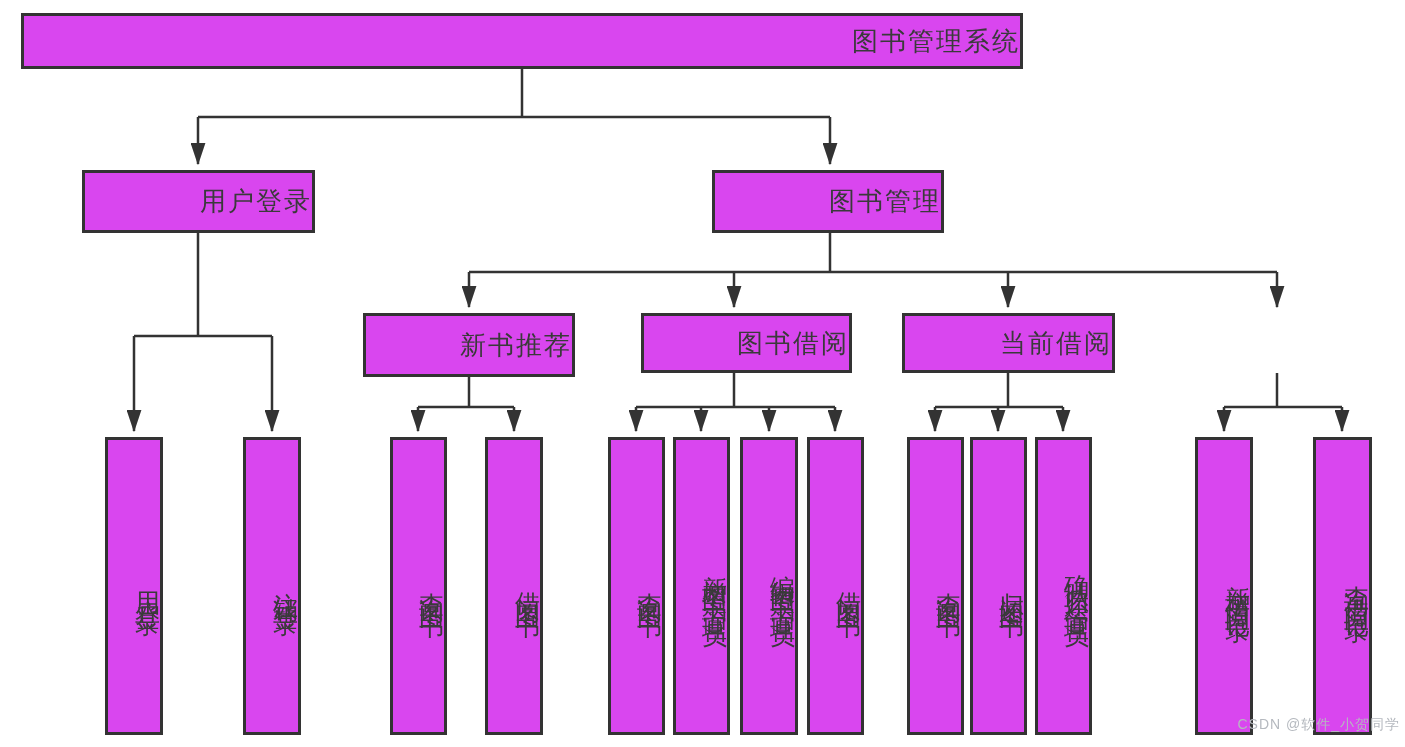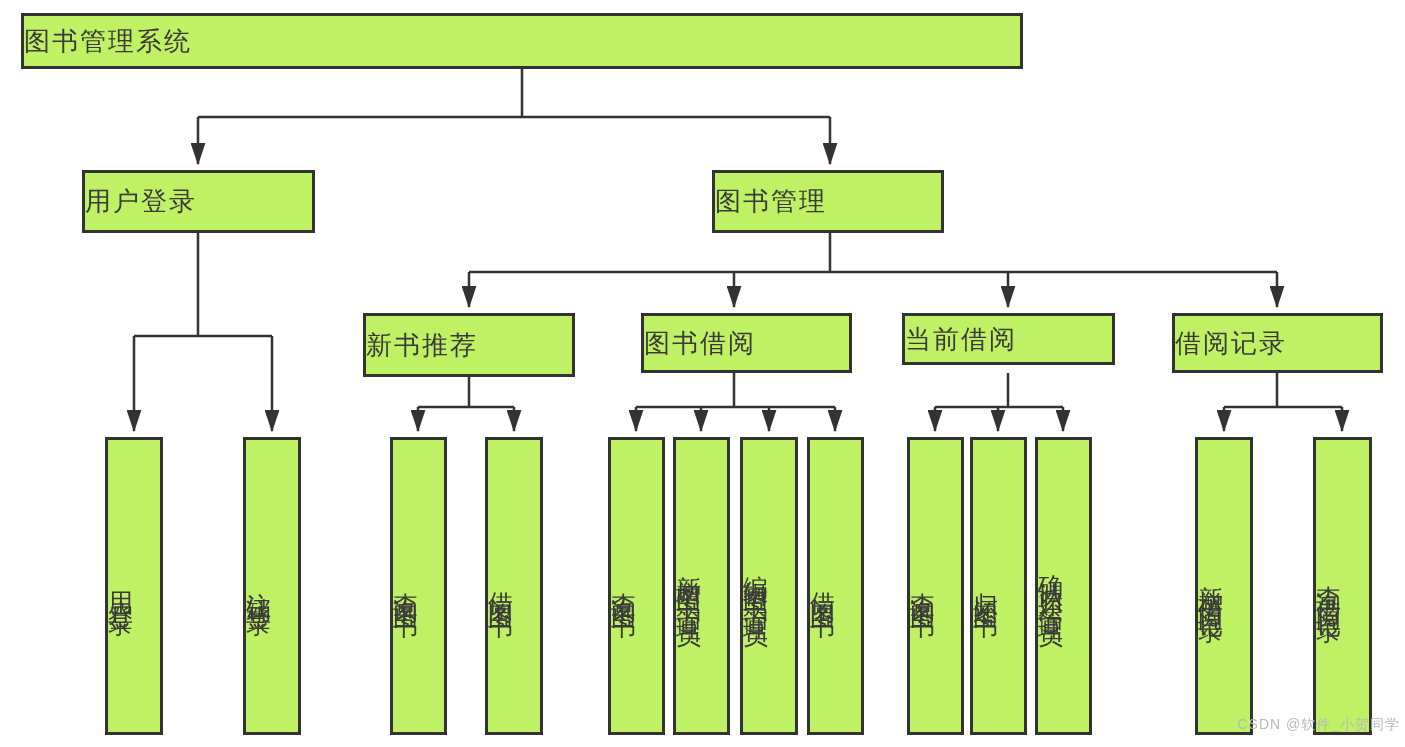--- a/index.html
+++ b/index.html
@@ -24,24 +24,24 @@
     stroke-width: 2.5;
   }
   svg.connectors .arrowhead {
     fill: var(--line, #333333);
     stroke: none;
   }
   .box {
     position: absolute;
     box-sizing: border-box;
     border: 3px solid var(--box-border, #333333);
-    background: #bef264;
+    background: #d946ef;
     display: flex;
     align-items: center;
-    justify-content: flex-start;
+    justify-content: flex-end;
     color: var(--text, #3a3a3a);
   }
   .box.h .lbl {
     font-size: 26px;
     letter-spacing: 2px;
     white-space: nowrap;
   }
   .box.v .lbl {
     writing-mode: vertical-rl;
     text-orientation: mixed;
@@ -124,25 +124,22 @@
   <div class="box h" style="left:712px; top:170px; width:232px; height:63px;">
     <span class="lbl">图书管理</span>
   </div>
 
   <div class="box h" style="left:363px; top:313px; width:212px; height:64px;">
     <span class="lbl">新书推荐</span>
   </div>
   <div class="box h" style="left:629px; top:313px; width:211px; height:60px;margin-left:12px;">
     <span class="lbl">图书借阅</span>
   </div>
-  <div class="box h" style="left:902px; top:313px; width:213px; height:52px;">
+  <div class="box h" style="left:902px; top:313px; width:213px; height:60px;">
     <span class="lbl">当前借阅</span>
-  </div>
-  <div class="box h" style="left:1172px; top:313px; width:211px; height:60px;">
-    <span class="lbl">借阅记录</span>
   </div>
 
   <div class="box v" style="left:105px; top:437px; width:58px; height:298px;">
     <span class="lbl">用户登录</span>
   </div>
   <div class="box v" style="left:243px; top:437px; width:58px; height:298px;">
     <span class="lbl">注销登录</span>
   </div>
 
   <div class="box v" style="left:390px; top:437px; width:57px; height:298px;">

